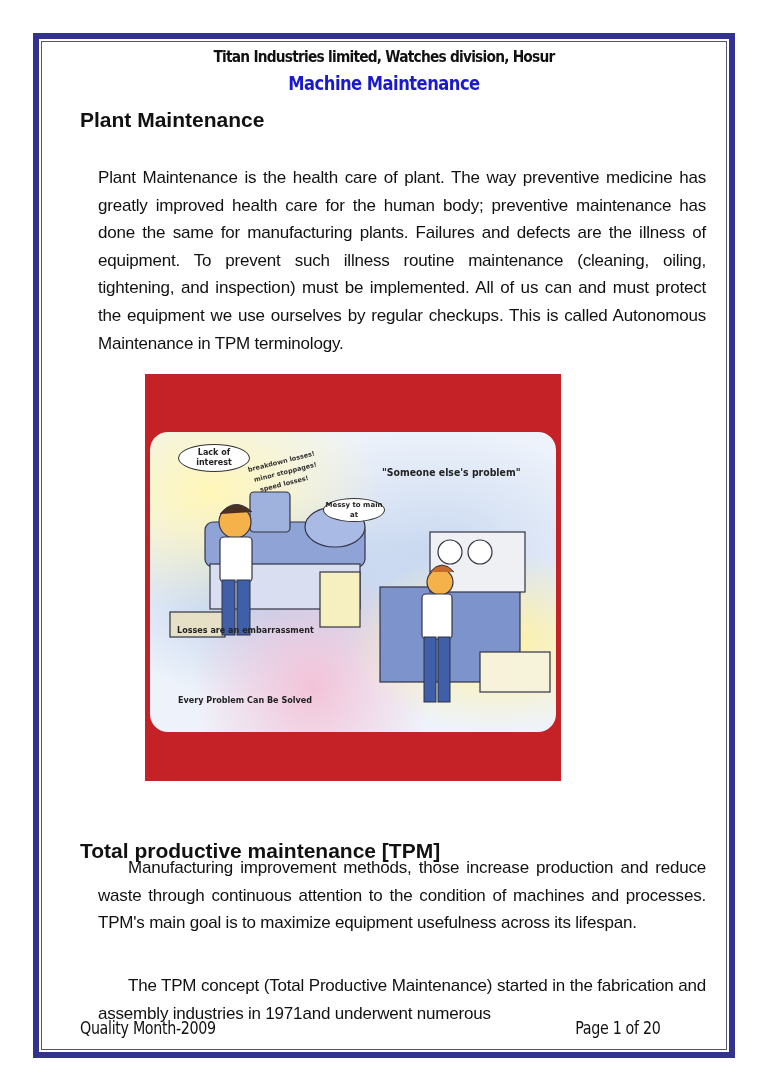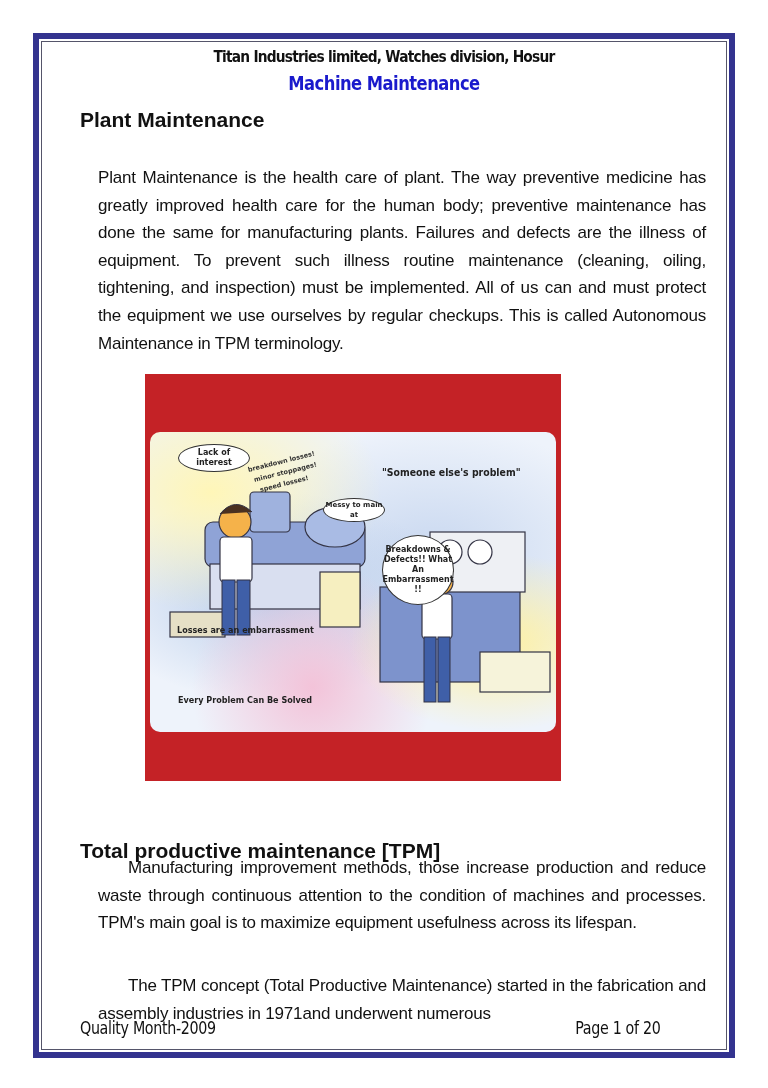--- a/index.html
+++ b/index.html
@@ -15,21 +15,21 @@
     .p1 { top: 146px; }
     .p2 { top: 836px; text-indent: 30px; }
     .p3 { top: 954px; text-indent: 30px; }
     .footer-left { position: absolute; left: 80px; top: 1018px; font-family: "DejaVu Sans", sans-serif; font-size: 17px; color: #111; transform: scaleX(0.84); transform-origin: left; letter-spacing: -0.4px; }
     .footer-right { position: absolute; right: 108px; top: 1018px; font-family: "DejaVu Sans", sans-serif; font-size: 17px; color: #111; transform: scaleX(0.84); transform-origin: right; letter-spacing: -0.4px; }
 
     
     .poster { position: absolute; left: 145px; top: 374px; width: 416px; height: 407px; background: #c42226; overflow: hidden; }
     .poster-top { position: absolute; left: 0; top: 0; width: 416px; height: 56px; text-align: center; line-height: 52px; color: #fff; font-family: "DejaVu Sans", sans-serif; font-weight: bold; font-size: 27px; letter-spacing: 0.3px; }
     .poster-bottom { position: absolute; left: 0; bottom: 0; width: 416px; height: 46px; text-align: center; line-height: 44px; color: #fff; font-family: "DejaVu Sans", sans-serif; font-size: 21px; }
-    .poster-panel { position: absolute; left: 5px; top: 58px; width: 406px; height: 300px; border-radius: 10px; overflow: hidden;
+    .poster-panel { position: absolute; left: 5px; top: 58px; width: 406px; height: 300px; border-radius: 18px; overflow: hidden;
       background:
         radial-gradient(ellipse at 15% 20%, #fff6b8 0%, rgba(255,246,184,0) 35%),
         radial-gradient(ellipse at 85% 70%, #fff1a0 0%, rgba(255,241,160,0) 30%),
         radial-gradient(ellipse at 40% 85%, #f3c3d9 0%, rgba(243,195,217,0) 35%),
         radial-gradient(ellipse at 30% 55%, #b9cdea 0%, rgba(185,205,234,0) 45%),
         radial-gradient(ellipse at 70% 40%, #c9d8f0 0%, rgba(201,216,240,0) 50%),
         #eef3fb; }
     .cap { position: absolute; font-family: "DejaVu Sans", sans-serif; font-weight: bold; font-size: 9.5px; color: #222; transform: scaleX(0.85); transform-origin: left; white-space: nowrap; }
     .bubble { position: absolute; background: #fff; border: 1.5px solid #333; border-radius: 50%; font-family: "DejaVu Sans", sans-serif; font-weight: bold; font-size: 8px; color: #222; display: flex; align-items: center; justify-content: center; text-align: center; line-height: 10px; }
     .tiny { position: absolute; font-family: "DejaVu Sans", sans-serif; font-weight: bold; font-size: 6.5px; color: #333; transform: rotate(-14deg); transform-origin: left; white-space: nowrap; }
@@ -74,21 +74,20 @@
       <rect x="272" y="162" width="30" height="45" rx="4" fill="#ffffff" stroke="#334" stroke-width="1.2"></rect>
       <rect x="274" y="205" width="12" height="65" fill="#3f5fa8" stroke="#334" stroke-width="1"></rect>
       <rect x="288" y="205" width="12" height="65" fill="#3f5fa8" stroke="#334" stroke-width="1"></rect>
     </svg>
     <div class="bubble" style="left:28px;top:12px;width:70px;height:26px;">Lack of interest</div>
     <div class="tiny" style="left:98px;top:34px;">breakdown losses!</div>
     <div class="tiny" style="left:104px;top:44px;">minor stoppages!</div>
     <div class="tiny" style="left:110px;top:54px;">speed losses!</div>
     <div class="bubble" style="left:173px;top:66px;width:60px;height:22px;font-size:7px;">Messy to main at</div>
     <div class="cap" style="left:232px;top:34px;font-size:11px;">"Someone else's problem"</div>
-    <div class="bubble" style="left:232px;top:103px;width:72px;height:70px;padding:6px;box-sizing:border-box;">Breakdowns &amp; Defects!! What An Embarrassment !!</div>
     <div class="cap" style="left:27px;top:192px;">Losses are an embarrassment</div>
     <div class="cap" style="left:28px;top:262px;">Every Problem Can Be Solved</div>
   </div>
 </div>
 
 <h2 class="h-tpm">Total productive maintenance [TPM]</h2>
 <p class="para p2">Manufacturing improvement methods, those increase production and reduce waste through continuous attention to the condition of machines and processes. TPM's main goal is to maximize equipment usefulness across its lifespan.</p>
 <p class="para p3">The TPM concept (Total Productive Maintenance) started in the fabrication and assembly industries in 1971and underwent numerous</p>
 
 <div class="footer-left">Quality Month-2009</div>

